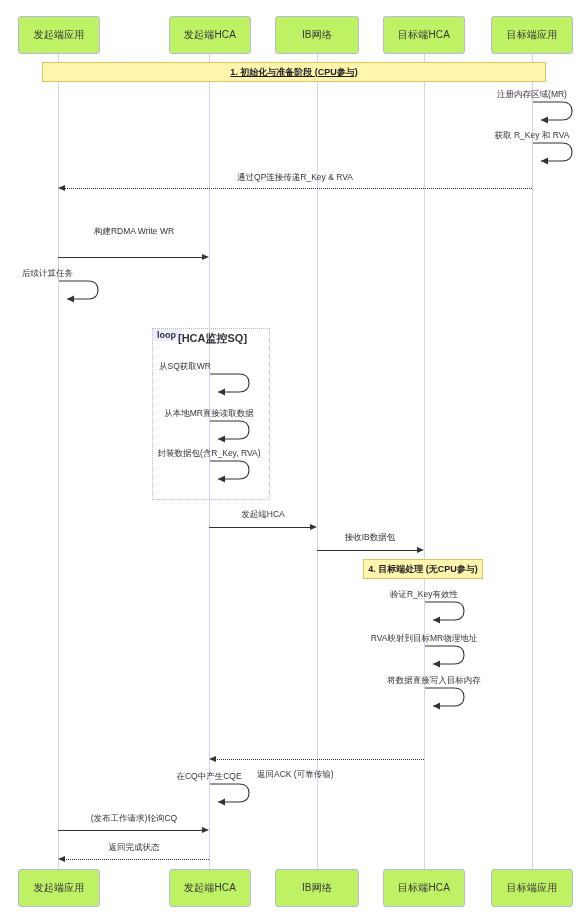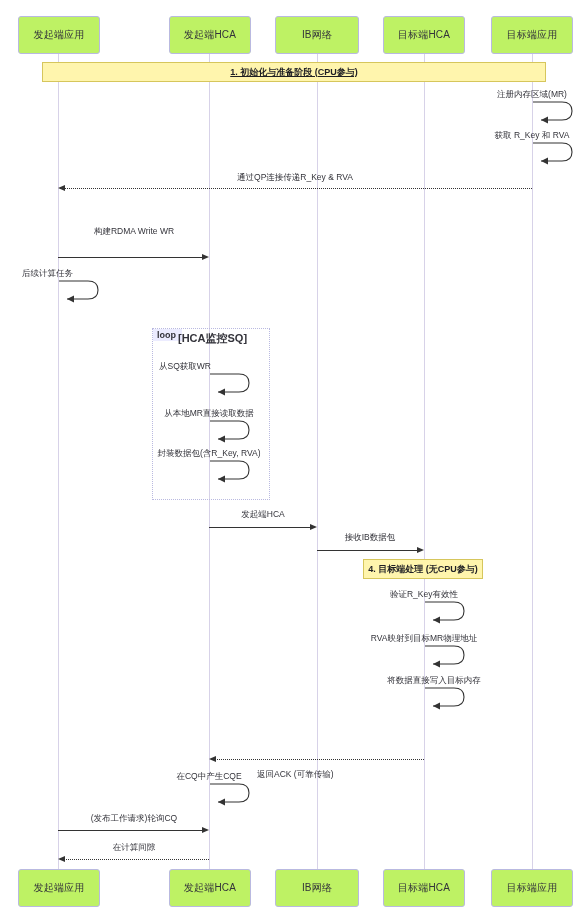--- a/index.html
+++ b/index.html
@@ -267,17 +267,17 @@
     <svg width="44" height="24" viewBox="0 0 44 24">
       <path d="M1,2 L30,2 Q40,2 40,11 Q40,20 30,20 L9,20" fill="none" stroke="#333" stroke-width="1.1"></path>
       <polygon points="9,20 16,16.6 16,23.4" fill="#333"></polygon>
     </svg>
   </div>
 
   <div class="msg-label" style="left:64px; top:812px; width:140px; text-align:center;"><span>(发布工作请求)轮询CQ</span></div>
   <div class="arrow-line" style="left:58px; top:830px; width:144px;"></div>
   <div class="arrow-head right" style="left:202px; top:826.5px;"></div>
 
-  <div class="msg-label" style="left:79px; top:841px; width:110px; text-align:center;"><span>在计算间隙</span></div>
+  <div class="msg-label" style="left:79px; top:841px; width:110px; text-align:center;"><span>返回完成状态</span></div>
   <div class="arrow-line dotted" style="left:60px; top:859px; width:149px;"></div>
   <div class="arrow-head left" style="left:58px; top:855.5px;"></div>
 
 </div>
 
 </body></html>

